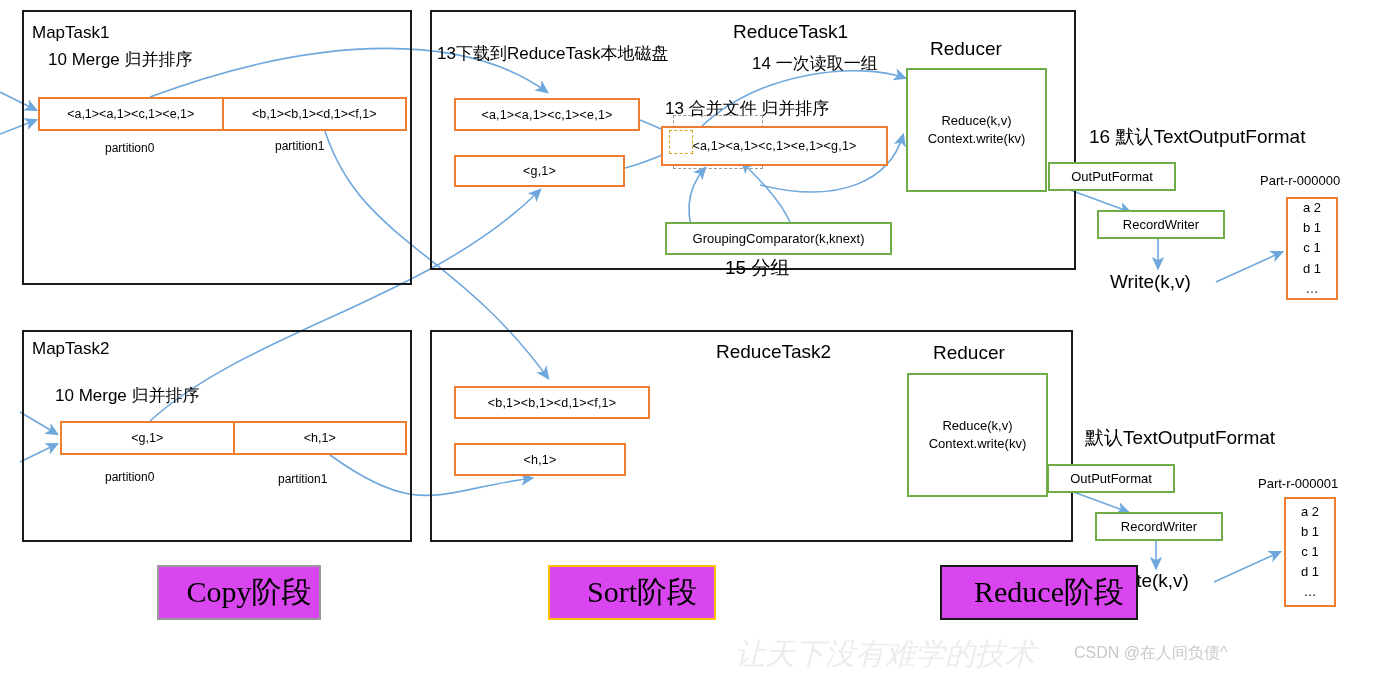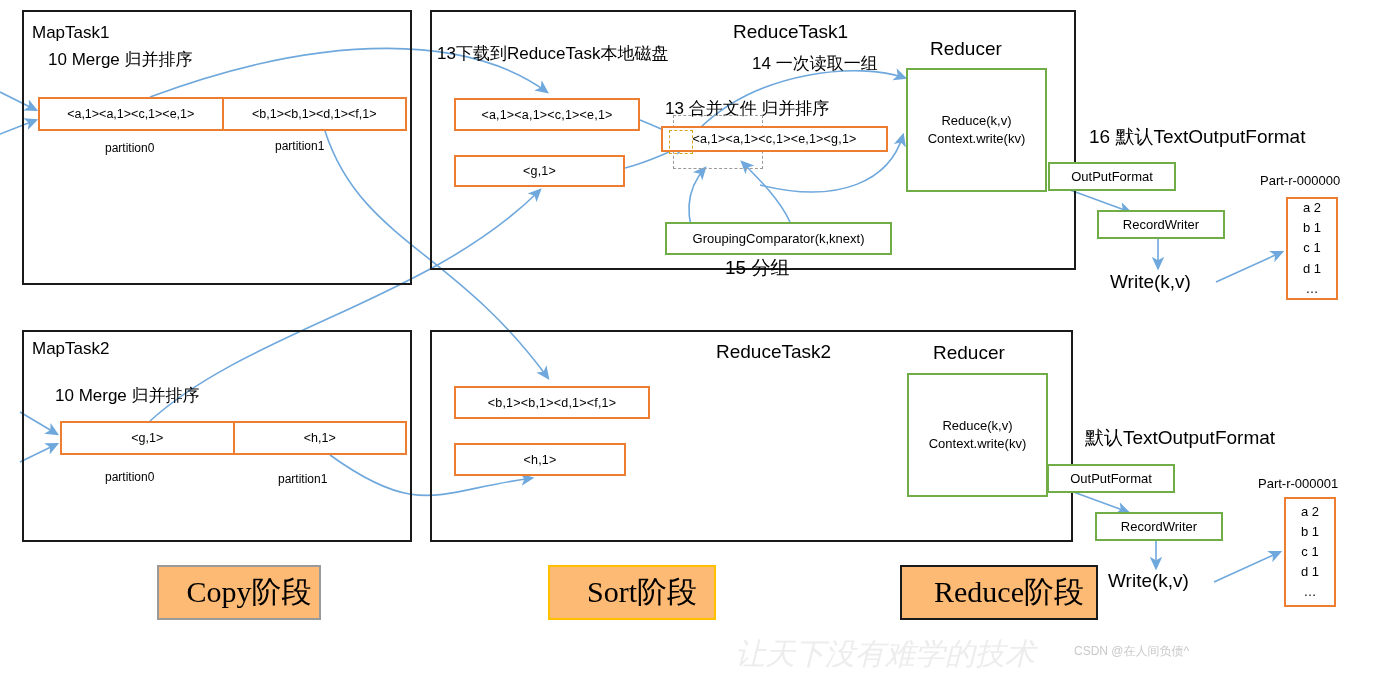--- a/index.html
+++ b/index.html
@@ -25,41 +25,41 @@
       justify-content:center;text-align:center;font-size:13px;line-height:1.35;}
 
   
   .t{white-space:nowrap;}
   .t-sm{font-size:13px;}
   .t-md{font-size:12px;}
   .t-lg{font-size:17px;}
   .t-xl{font-size:19px;}
 
   
-  .phase{border:2px solid #808080;background:#fdba74;display:flex;align-items:center;
+  .phase{border:2px solid #808080;background:#d946ef;display:flex;align-items:center;
          justify-content:center;font-family:"Liberation Serif","DejaVu Serif",serif;
          font-size:30px;padding-left:20px;}
   .phase.gray{border-color:#9a9a9a;}
   .phase.amber{border-color:#FFC000;}
-  .phase.black{border-color:#1a1a1a;}
+  .phase.black{border-color:#1a1a1a;margin-left:40px;}
 
   
   .dash-gray{border:1.5px dashed #9a9a9a;background:transparent;}
   .dash-amber{border:1.5px dashed #D9A21B;background:transparent;}
 
   
   .filebox{border:2px solid #ED7D31;background:#fff;display:flex;flex-direction:column;
            align-items:center;justify-content:center;font-size:13px;line-height:1.55;}
 
   
   svg.arrows{position:absolute;left:0;top:0;width:1382px;height:675px;overflow:visible;
              pointer-events:none;}
 
   
-  .wm{position:absolute;white-space:nowrap;color:#c9c9c9;font-size:12px;}
+  .wm{position:absolute;white-space:nowrap;color:#c9c9c9;font-size:16px;}
   .wm-cal{position:absolute;white-space:nowrap;color:#ededed;font-size:30px;
           font-family:"Liberation Serif","DejaVu Serif",serif;font-style:italic;}
 </style>
 </head>
 <body>
 
 <div id="stage">
 
   <svg class="arrows" viewBox="0 0 1382 675">
     <defs>
@@ -138,21 +138,21 @@
   <div class="abs t t-xl" style="left:733px;top:21px;">ReduceTask1</div>
   <div class="abs t t-lg" style="left:437px;top:42px;">13下载到ReduceTask本地磁盘</div>
   <div class="abs t t-lg" style="left:752px;top:52px;">14 一次读取一组</div>
   <div class="abs t t-lg" style="left:665px;top:97px;">13 合并文件 归并排序</div>
 
   <div class="abs ob" style="left:454px;top:98px;width:186px;height:33px;">&lt;a,1&gt;&lt;a,1&gt;&lt;c,1&gt;&lt;e,1&gt;</div>
   <div class="abs ob" style="left:454px;top:155px;width:171px;height:32px;">&lt;g,1&gt;</div>
 
   <div class="abs dash-gray" style="left:673px;top:115px;width:90px;height:54px;"></div>
 
-  <div class="abs ob" style="left:661px;top:126px;width:227px;height:26px;">&lt;a,1&gt;&lt;a,1&gt;&lt;c,1&gt;&lt;e,1&gt;&lt;g,1&gt;</div>
+  <div class="abs ob" style="left:661px;top:126px;width:227px;height:40px;">&lt;a,1&gt;&lt;a,1&gt;&lt;c,1&gt;&lt;e,1&gt;&lt;g,1&gt;</div>
 
   <div class="abs dash-amber" style="left:669px;top:130px;width:24px;height:24px;"></div>
 
   <div class="abs gb" style="left:665px;top:222px;width:227px;height:33px;">GroupingComparator(k,knext)</div>
   <div class="abs t t-xl" style="left:725px;top:255px;">15 分组</div>
 
   <div class="abs t t-xl" style="left:930px;top:38px;">Reducer</div>
   <div class="abs gb" style="left:906px;top:68px;width:141px;height:124px;flex-direction:column;">
     <span>Reduce(k,v)</span>
     <span>Context.write(kv)</span>

